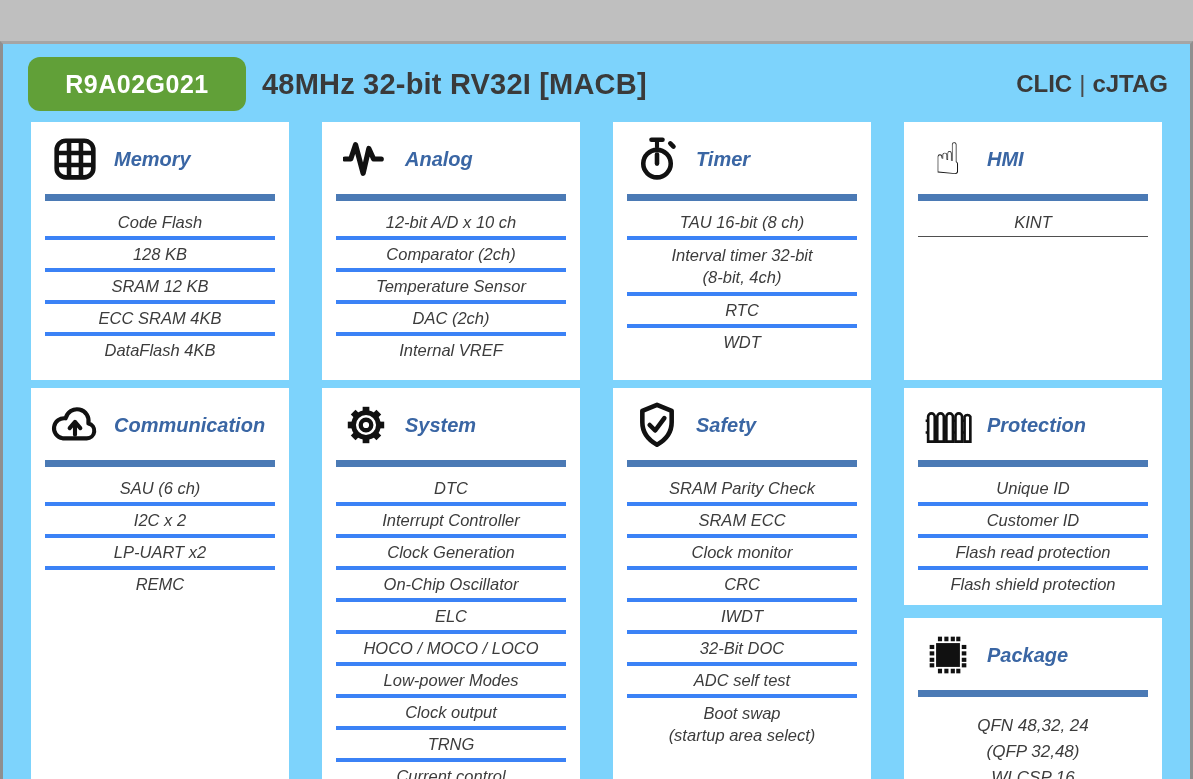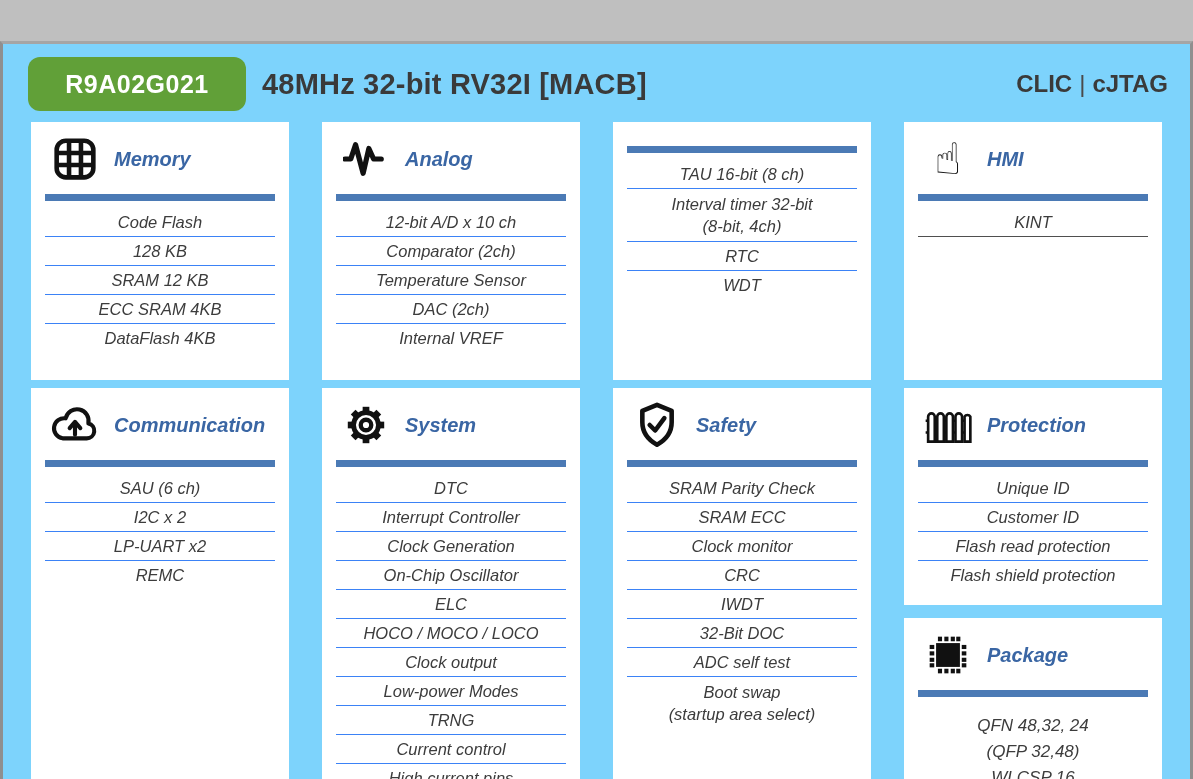--- a/index.html
+++ b/index.html
@@ -36,21 +36,21 @@
   .card-pkg{margin-top:5px;}
   
   .card-head{display:flex;align-items:center;gap:15px;padding:0 0 0 20px;height:48px;}
   .icon{width:48px;height:48px;flex:none;display:flex;align-items:center;justify-content:center;}
   .icon svg{display:block;}
   .glyph{font-family:"DejaVu Sans",sans-serif;font-size:44px;line-height:48px;color:#111;}
   .card-title{margin:0;font-size:20px;font-weight:bold;color:#3a66a4;white-space:nowrap;}
   .bar{height:7px;background:#4b7ab5;margin:11px 14px 0 14px;}
   .items{list-style:none;margin:7px 14px 0 14px;padding:0;}
   .items li{text-align:center;padding:4px 0;font-size:16.5px;line-height:20px;color:#3c3c3c;}
-  .items li + li{border-top:1px solid #3b82f6;}
+  .items li + li{border-top:4px solid #3b82f6;}
   .items li span{display:block;}
   .items li.multi span{line-height:22px;}
   .underline-last .items li:last-child{border-bottom:1px solid #4f4f4f;}
   .no-sep .items li{border:none !important;padding-top:9px;font-size:17px;}
   .no-sep .items li span{line-height:26px;}
 </style>
 </head>
 <body>
 
 <div class="frame">
@@ -190,39 +190,53 @@
             <li class="">
               <span>On-Chip Oscillator</span>
             </li>
             <li class="">
               <span>ELC</span>
             </li>
             <li class="">
               <span>HOCO / MOCO / LOCO</span>
             </li>
             <li class="">
+              <span>Low-power Modes</span>
+            </li>
+            <li class="">
               <span>Clock output</span>
-            </li>
-            <li class="">
-              <span>Low-power Modes</span>
             </li>
             <li class="">
               <span>TRNG</span>
             </li>
             <li class="">
               <span>Current control</span>
             </li>
             <li class="">
               <span>High current pins</span>
             </li>
           </ul>
         </section>
       </div>
       <div class="col">
         <section class="card card-top">
+          <div class="card-head">
+            <span class="icon">
+              <svg width="44" height="46" viewBox="0 0 48 50">
+                <g stroke="#111" fill="none" stroke-linecap="round">
+                  <circle cx="24" cy="30" r="15" stroke-width="5"></circle>
+                  <line x1="24" y1="30" x2="24" y2="20" stroke-width="5"></line>
+                  <line x1="18" y1="4" x2="30" y2="4" stroke-width="5"></line>
+                  <line x1="24" y1="6" x2="24" y2="12" stroke-width="4.5"></line>
+                  <line x1="38.5" y1="8" x2="42" y2="11.5" stroke-width="5"></line>
+                </g>
+              </svg>
+            </span>
+            <h2 class="card-title">Timer</h2>
+          </div>
           <div class="bar"></div>
           <ul class="items">
             <li class="">
               <span>TAU 16-bit (8 ch)</span>
             </li>
             <li class="multi">
               <span>Interval timer 32-bit</span>
               <span>(8-bit, 4ch)</span>
             </li>
             <li class="">

